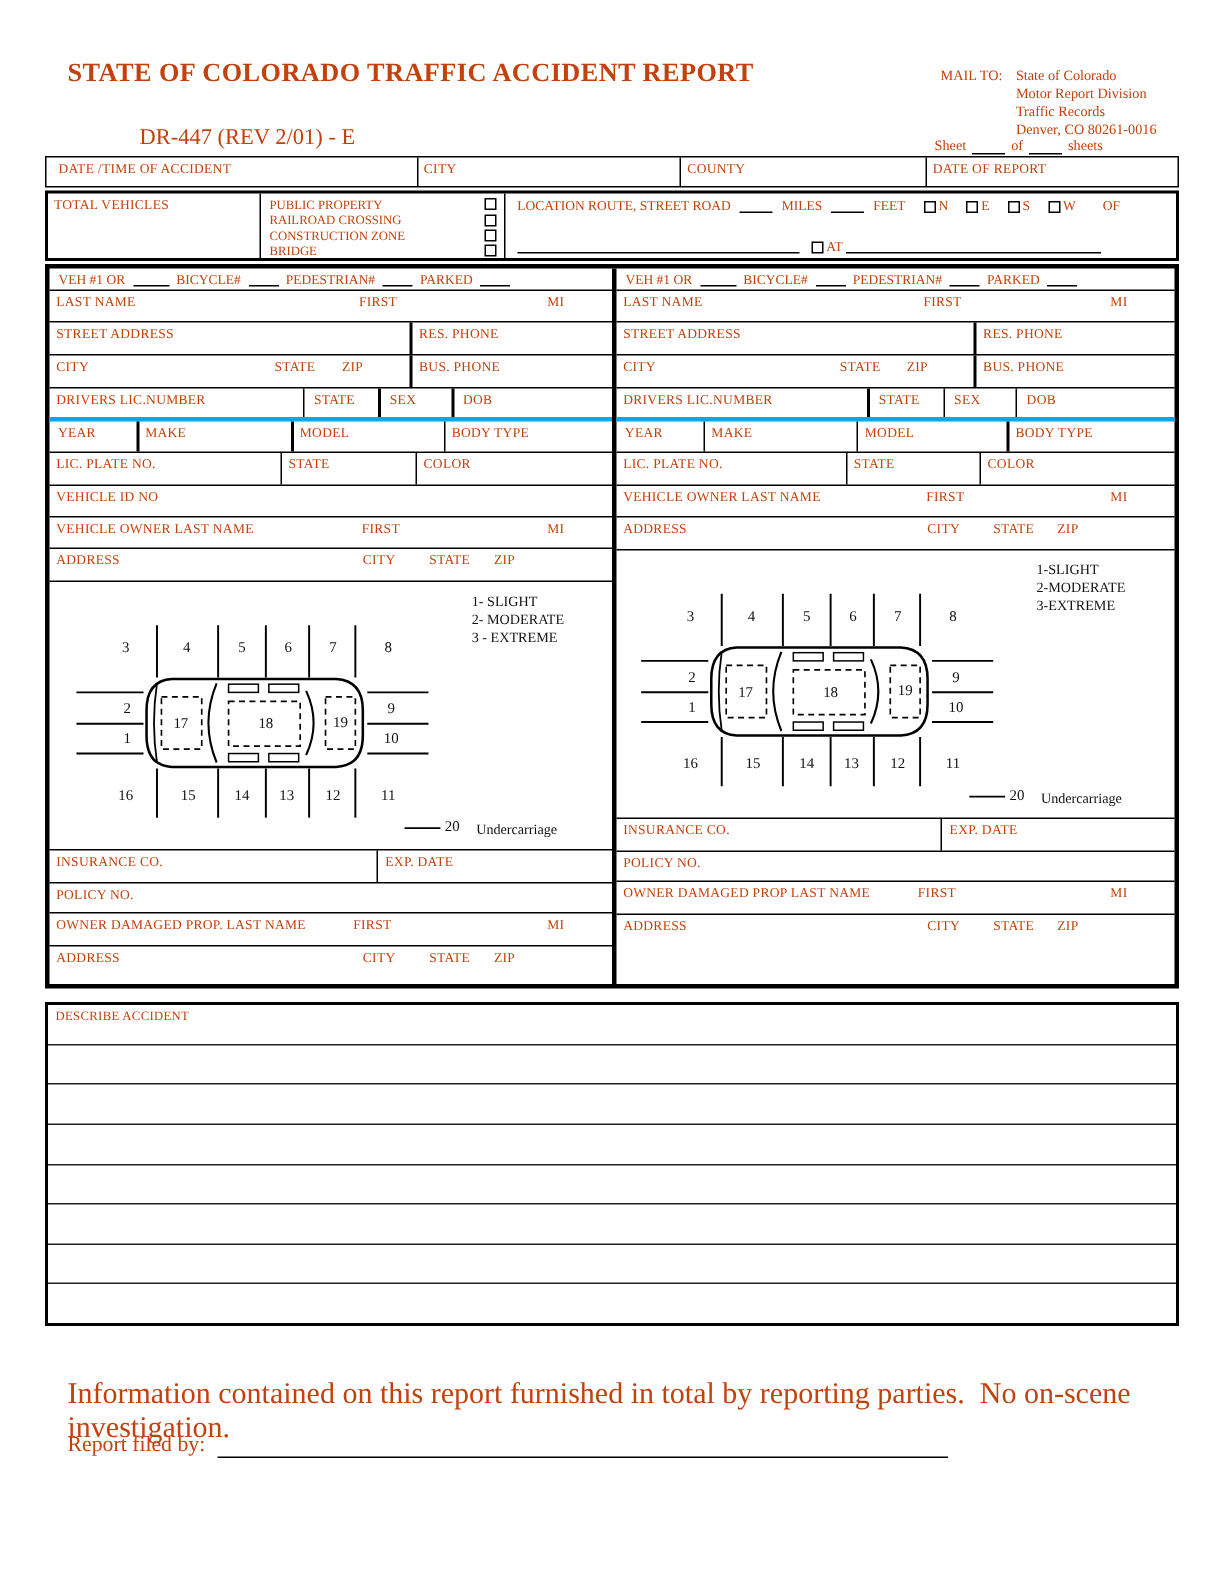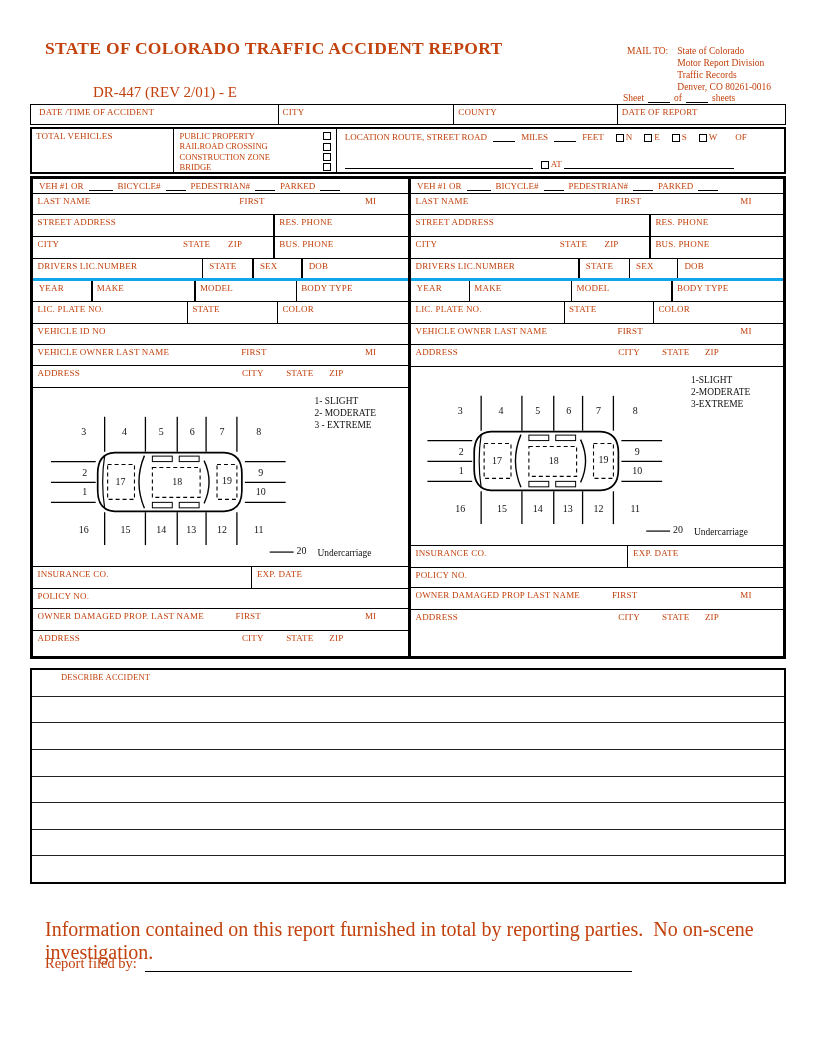--- a/index.html
+++ b/index.html
@@ -39,21 +39,21 @@
   .vrow.thick{border-bottom:3px solid #0ea5e9;}
   .vrow.last{border-bottom:none;}
   .hA{height:15px}.h20{height:20px}.h21{height:21px}.h22{height:22px}.hD{height:179px}
   .veh-hdr{display:flex;align-items:flex-end;gap:5px;padding:1px 0 2px 6px;font-size:9px;white-space:nowrap;}
   .diagram{padding:0;}
   svg text{font-family:"Liberation Serif","DejaVu Serif",serif;fill:#111;}
   
   .desc-box{top:668px;height:216px;border-width:2.5px;display:flex;flex-direction:column;}
   .desc-row{position:relative;flex:1;border-bottom:1.5px solid #222;}
   .desc-row:last-child{border-bottom:none;}
-  .desc-label{position:absolute;left:5px;top:2px;font-size:8.5px;letter-spacing:.2px;margin-left:24px;}
+  .desc-label{position:absolute;left:5px;top:2px;font-size:8.5px;letter-spacing:.2px;}
   
   .note{position:absolute;left:45px;top:918px;font-size:20px;white-space:pre-wrap;}
   .filed{position:absolute;left:45px;top:955px;font-size:14.5px;display:flex;align-items:flex-end;gap:8px;}
   .filed .blank{height:16px;}
 </style>
 </head>
 <body>
 
 <div class="page">
 

